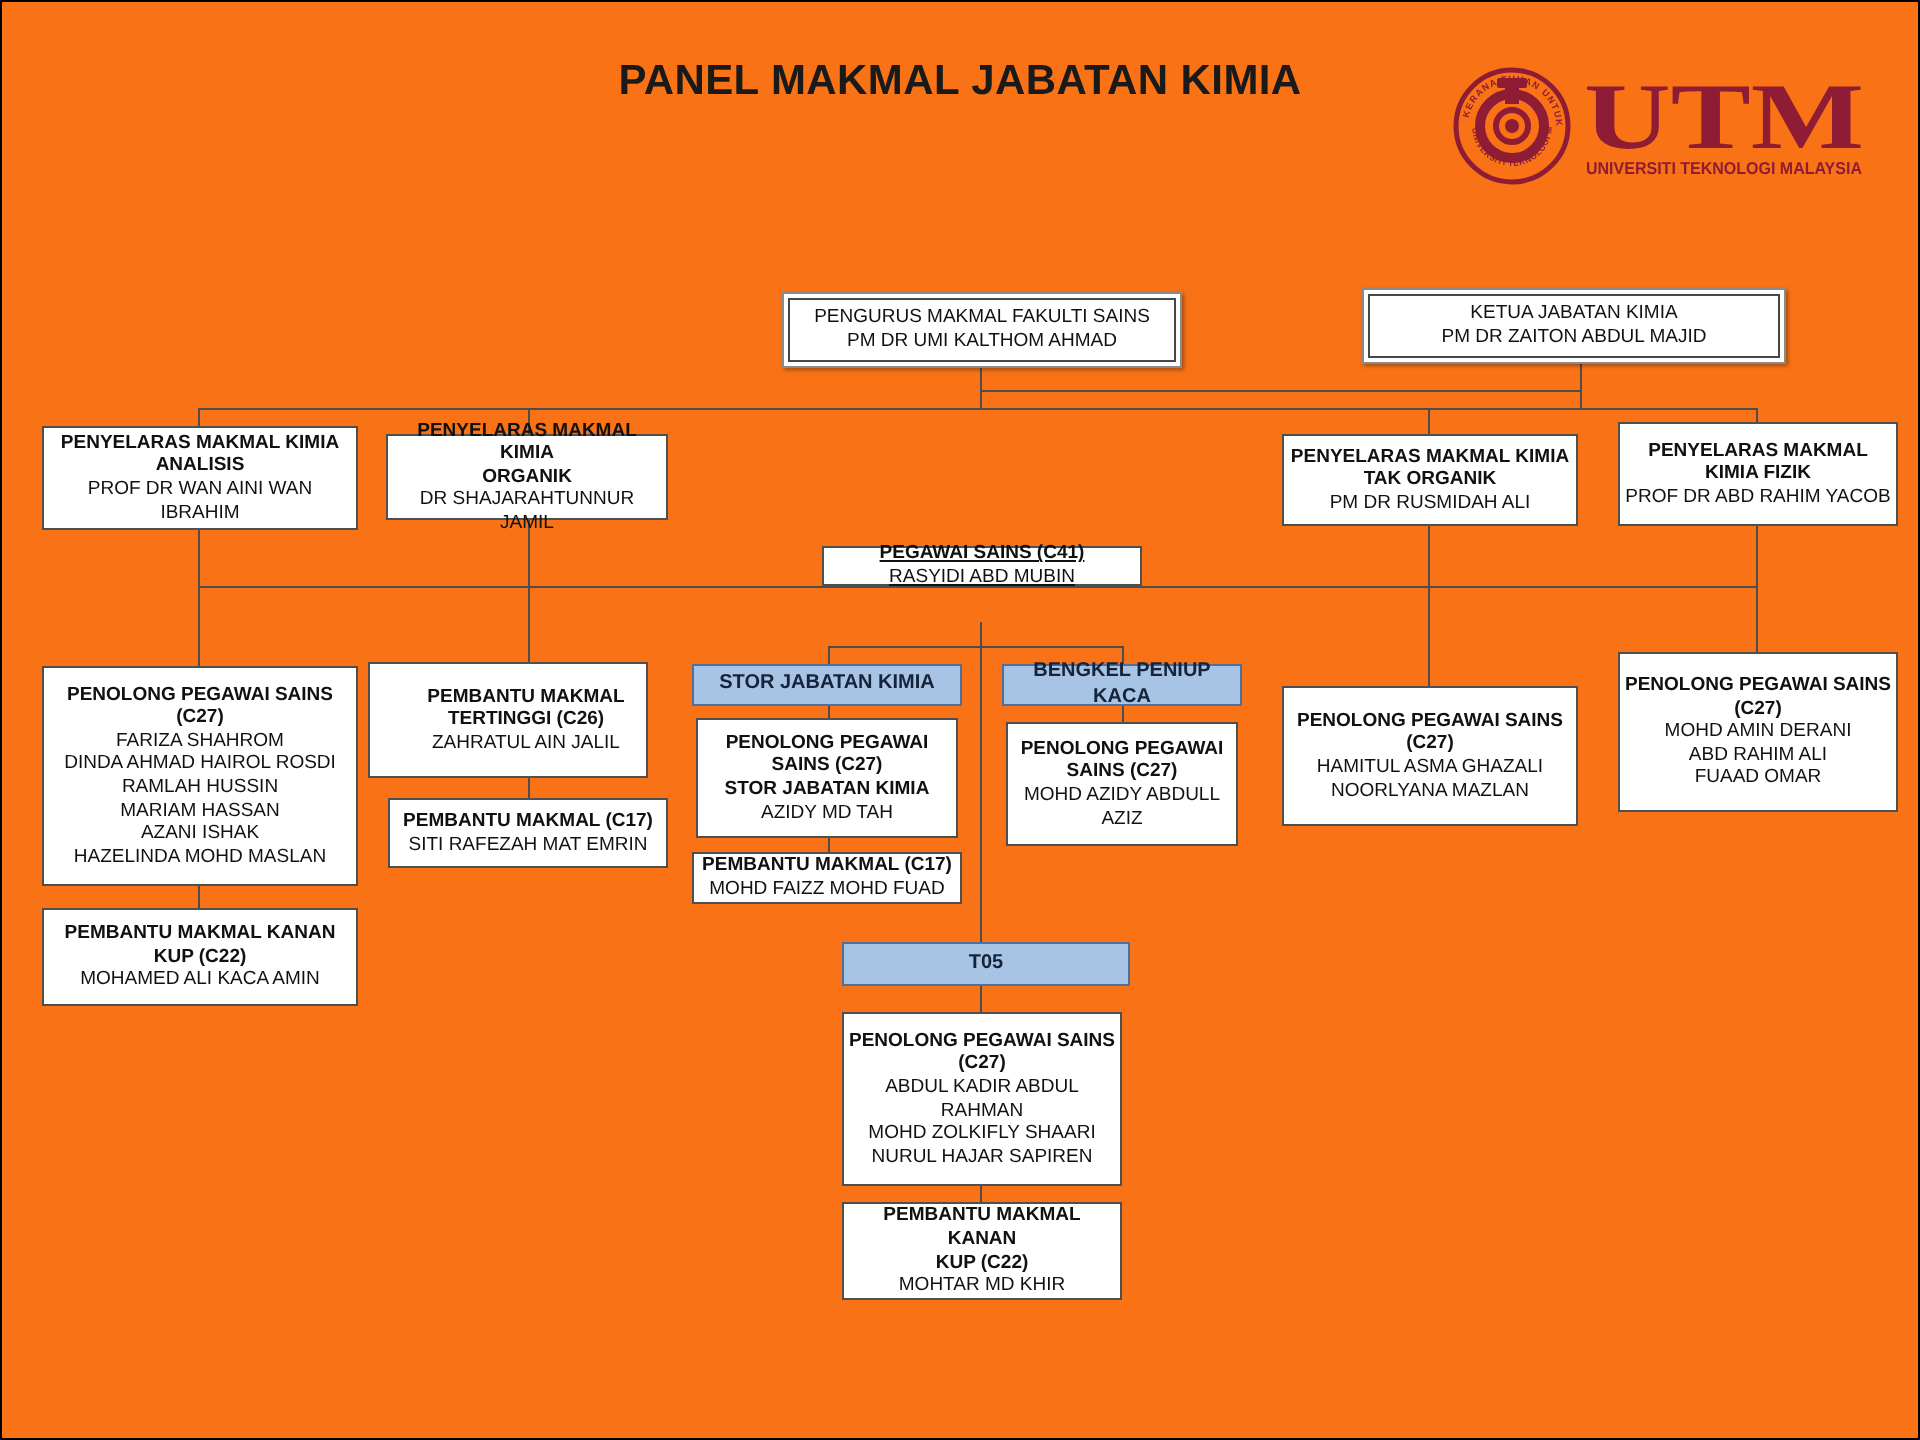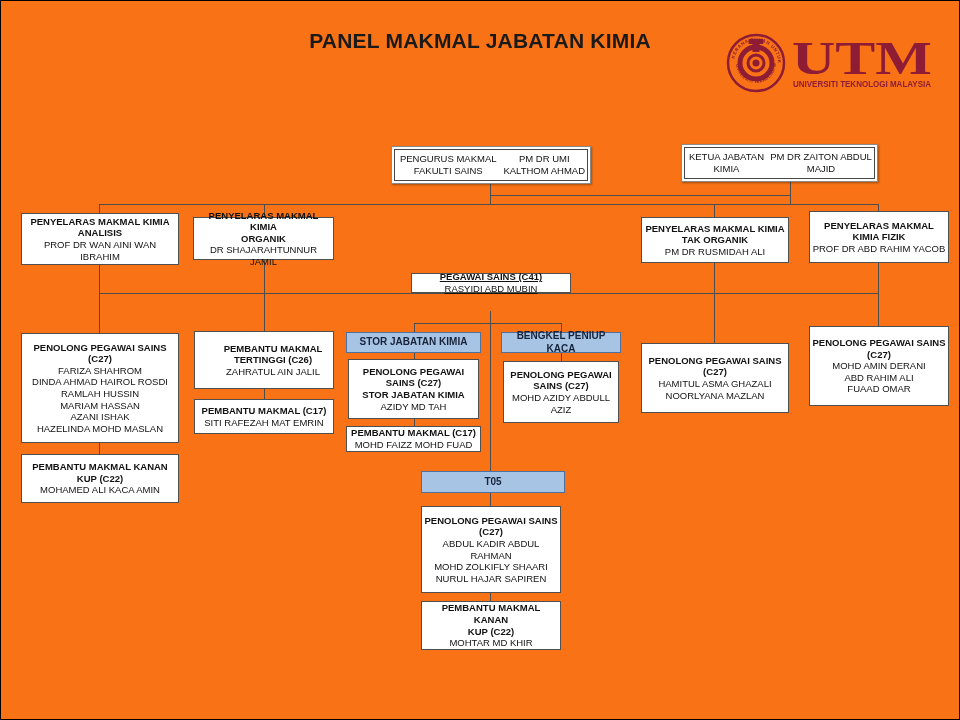--- a/index.html
+++ b/index.html
@@ -28,21 +28,21 @@
   .box .n { font-weight:normal; white-space:pre-line; }
   
   .frame {
     position:absolute; box-sizing:border-box; z-index:2;
     background:#fff; border:1px solid #8a8a8a; padding:2px;
     box-shadow:1px 1px 2px rgba(0,0,0,0.35);
   }
   .frame .inner {
     width:100%; height:100%; box-sizing:border-box;
     border:1px solid #474747;
-    display:flex; flex-direction:row; justify-content:center; align-items:center;
+    display:flex; flex-direction:column; justify-content:center; align-items:center;
     text-align:center; font-size:9.5px; line-height:1.25;
   }
   
   .blue {
     background:#a8c4e4; border:1.5px solid #4f6f9c;
     font-weight:bold; font-size:10px; color:#16233a;
   }
   .logo { position:absolute; top:26px; right:24px; z-index:3; }
 </style>
 </head>
@@ -102,21 +102,21 @@
   <div class="vl" style="left:560px; top:352px; height:8px;"></div>
   <div class="vl" style="left:489px; top:492px; height:13px;"></div>
   <div class="vl" style="left:489px; top:592px; height:8px;"></div>
 
   <div class="frame" style="left:390px; top:145px; width:200px; height:38px;">
     <div class="inner">
       <div class="t">PENGURUS MAKMAL FAKULTI SAINS</div>
       <div class="n">PM DR UMI KALTHOM AHMAD</div>
     </div>
   </div>
-  <div class="frame" style="left:680px; top:143px; width:197px; height:38px;">
+  <div class="frame" style="left:680px; top:143px; width:212px; height:38px;">
     <div class="inner">
       <div class="t">KETUA JABATAN KIMIA</div>
       <div class="n">PM DR ZAITON ABDUL MAJID</div>
     </div>
   </div>
 
   <div class="box" style="left:20px; top:212px; width:158px; height:52px;">
     <div class="t">PENYELARAS MAKMAL KIMIA
 ANALISIS</div>
     <div class="n">PROF DR WAN AINI WAN
@@ -152,21 +152,21 @@
 MARIAM HASSAN
 AZANI ISHAK
 HAZELINDA MOHD MASLAN</div>
   </div>
   <div class="box" style="left:20px; top:453px; width:158px; height:49px;">
     <div class="t">PEMBANTU MAKMAL KANAN
 KUP (C22)</div>
     <div class="n">MOHAMED ALI KACA AMIN</div>
   </div>
 
-  <div class="box" style="left:193px; top:330px; width:140px; height:58px;padding-left:20px;">
+  <div class="box" style="left:183px; top:330px; width:140px; height:58px;padding-left:20px;">
     <div class="t">PEMBANTU MAKMAL
 TERTINGGI (C26)</div>
     <div class="n">ZAHRATUL AIN JALIL</div>
   </div>
   <div class="box" style="left:193px; top:398px; width:140px; height:35px;">
     <div class="t">PEMBANTU MAKMAL (C17)</div>
     <div class="n">SITI RAFEZAH MAT EMRIN</div>
   </div>
 
   <div class="box blue" style="left:345px; top:331px; width:135px; height:21px;">

